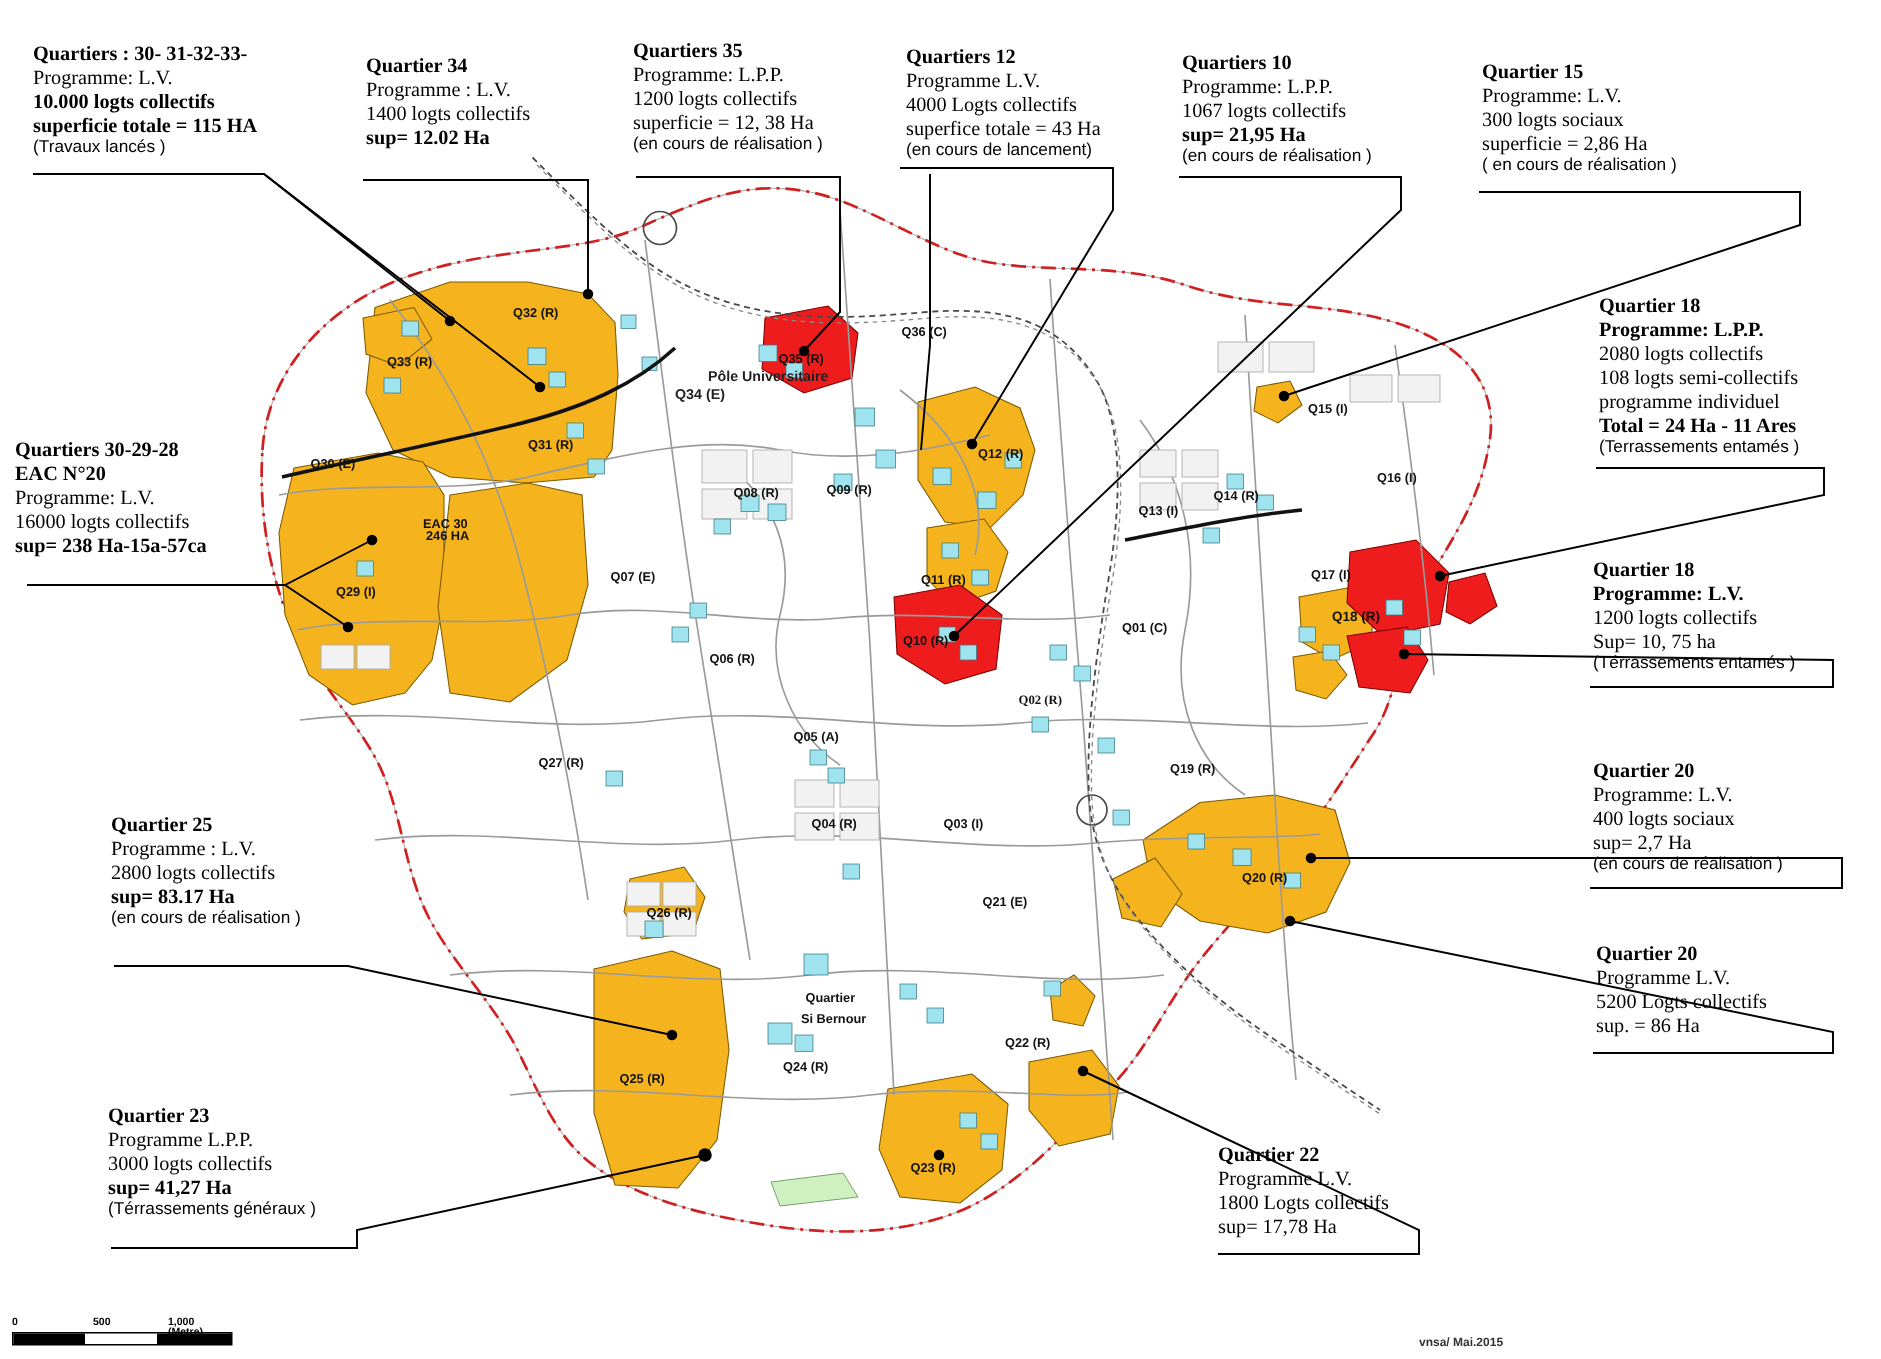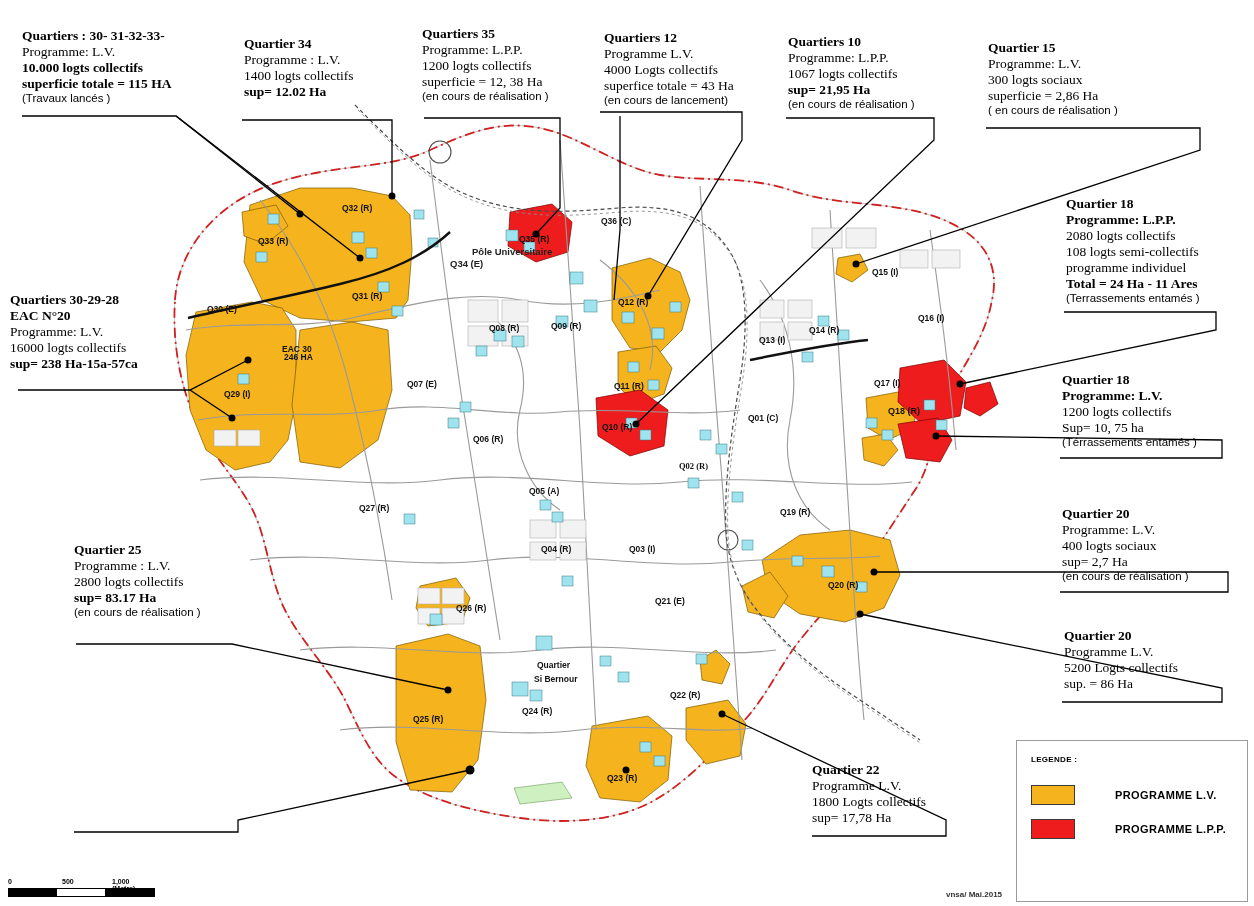--- a/index.html
+++ b/index.html
@@ -301,35 +301,35 @@
       <div class="mlab" style="left: 519px; top: 234px;">Q35 (R)</div>
       <div class="mlab" style="left: 601px; top: 216px;">Q36 (C)</div>
       <div class="mlab" style="left: 489px; top: 323px;">Q08 (R)</div>
       <div class="mlab" style="left: 551px; top: 321px;">Q09 (R)</div>
       <div class="mlab" style="left: 407px; top: 379px;">Q07 (E)</div>
       <div class="mlab" style="left: 473px; top: 434px;">Q06 (R)</div>
       <div class="mlab" style="left: 529px; top: 486px;">Q05 (A)</div>
       <div class="mlab" style="left: 359px; top: 503px;">Q27 (R)</div>
       <div class="mlab" style="left: 541px; top: 544px;">Q04 (R)</div>
       <div class="mlab" style="left: 586px; top: 544px; padding-left: 43px;">Q03 (I)</div>
-      <div class="mlab" style="left: 618px; top: 297px;">Q12 (R)</div>
+      <div class="mlab" style="left: 652px; top: 297px;">Q12 (R)</div>
       <div class="mlab" style="left: 614px; top: 381px;">Q11 (R)</div>
       <div class="mlab" style="left: 602px; top: 422px;">Q10 (R)</div>
       <div class="mlab" style="left: 759px; top: 335px;">Q13 (I)</div>
       <div class="mlab" style="left: 809px; top: 325px;">Q14 (R)</div>
       <div class="mlab" style="left: 849px; top: 267px; margin-left: 23px;">Q15 (I)</div>
       <div class="mlab" style="left: 918px; top: 313px;">Q16 (I)</div>
       <div class="mlab" style="left: 874px; top: 378px;">Q17 (I)</div>
       <div class="mlab big" style="left: 888px; top: 406px; text-align: right;">Q18 (R)</div>
       <div class="mlab" style="left: 748px; top: 413px;">Q01 (C)</div>
       <div class="mlab" style="left: 679px; top: 461px; font-family: Liberation Serif, serif;">Q02 (R)</div>
       <div class="mlab" style="left: 780px; top: 507px;">Q19 (R)</div>
       <div class="mlab" style="left: 828px; top: 580px;">Q20 (R)</div>
       <div class="mlab" style="left: 655px; top: 596px;">Q21 (E)</div>
-      <div class="mlab" style="left: 431px; top: 603px; margin-left: 25px;">Q26 (R)</div>
+      <div class="mlab" style="left: 431px; top: 603px;">Q26 (R)</div>
       <div class="mlab" style="left: 413px; top: 714px;">Q25 (R)</div>
       <div class="mlab" style="left: 537px; top: 660px;">Quartier</div>
       <div class="mlab" style="left: 534px; top: 674px;">Si Bernour</div>
       <div class="mlab" style="left: 522px; top: 706px;">Q24 (R)</div>
       <div class="mlab" style="left: 670px; top: 690px;">Q22 (R)</div>
       <div class="mlab" style="left: 607px; top: 773px;">Q23 (R)</div>
     </div>
 
   <div class="callout" style="left:22px;top:28px;">
       <span class="l b">Quartiers : 30- 31-32-33-</span>
@@ -408,38 +408,34 @@
       <span class="l">16000 logts collectifs</span>
       <span class="l b"> sup= 238 Ha-15a-57ca</span>
     </div>
   <div class="callout" style="left:74px;top:542px;">
       <span class="l b">Quartier 25</span>
       <span class="l">Programme : L.V.</span>
       <span class="l">2800 logts collectifs</span>
       <span class="l b">sup= 83.17 Ha</span>
       <span class="l sm">(en cours de réalisation )</span>
     </div>
+  <div class="callout" style="left:72px;top:736px;">
+      <span class="l b">Quartier 23</span>
+      <span class="l">Programme L.P.P.</span>
+      <span class="l">3000 logts collectifs</span>
+      <span class="l b">sup= 41,27 Ha</span>
+      <span class="l sm">(Térrassements généraux )</span>
+    </div>
   <div class="callout" style="left:812px;top:762px;">
       <span class="l b">Quartier 22</span>
       <span class="l">Programme L.V.</span>
       <span class="l">1800 Logts collectifs</span>
       <span class="l"> sup= 17,78 Ha</span>
     </div>
 
-  <div class="legend">
-    <div class="legend-title">LEGENDE :</div>
-    <div class="lg-row" style="left:14px;top:44px;">
-      <span class="lg-sw" style="background:#F5B41E;"></span>
-      <span class="lg-lb">PROGRAMME  L.V.</span>
-    </div>
-    <div class="lg-row" style="left:14px;top:78px;">
-      <span class="lg-sw" style="background:#EE1C1C;"></span>
-      <span class="lg-lb">PROGRAMME L.P.P.</span>
-    </div>
-  </div>
 
   <div class="scale">
     <div class="scale-bar"></div>
     <div class="scale-tick" style="left:0px;">0</div>
     <div class="scale-tick" style="left:54px;">500</div>
     <div class="scale-tick" style="left:104px;">1,000 (Metre)</div>
   </div>
 
   <div class="credit">vnsa/ Mai.2015</div>
 

